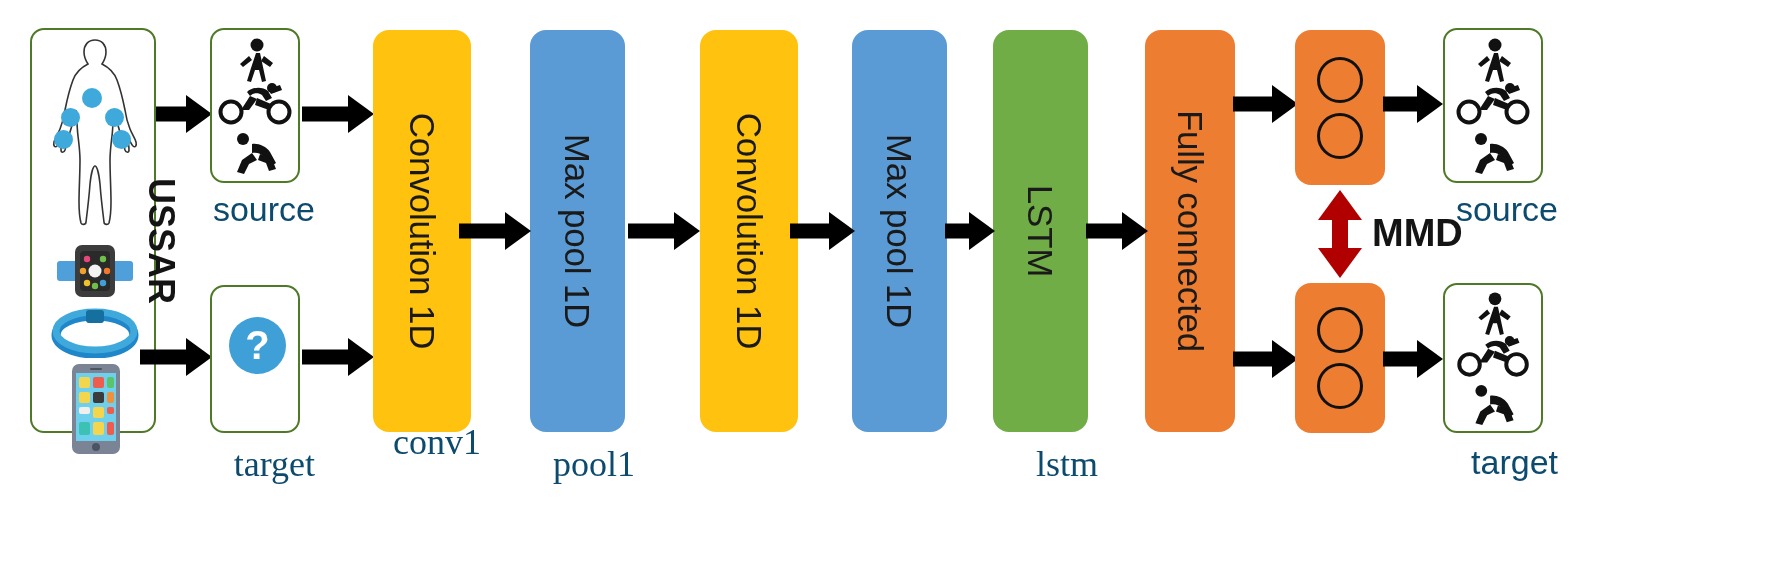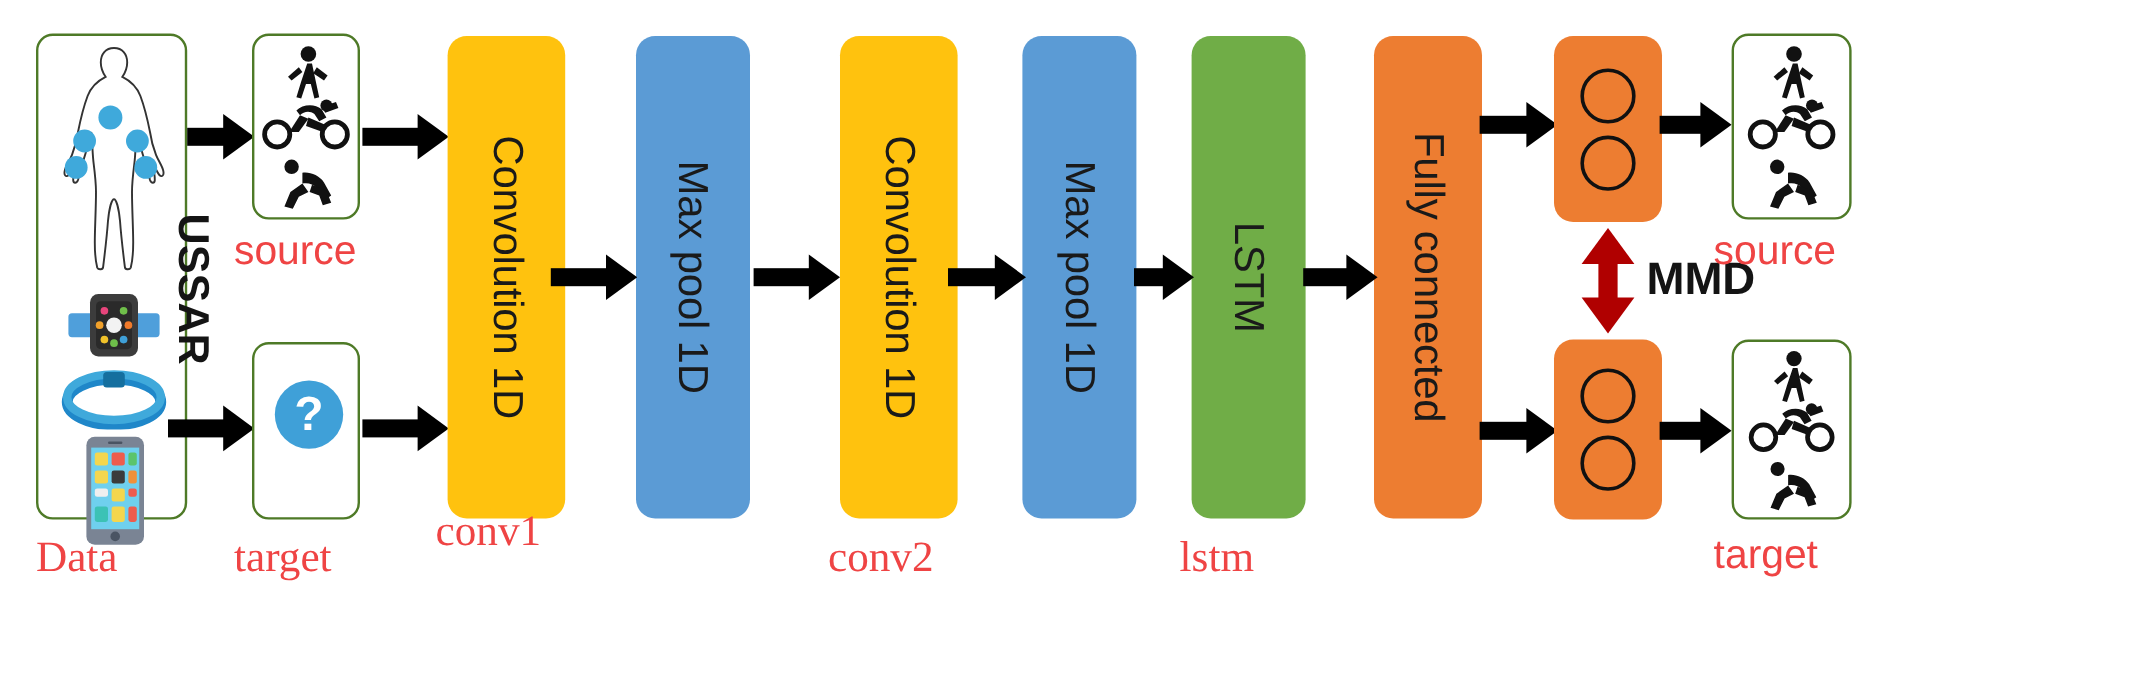--- a/index.html
+++ b/index.html
@@ -64,24 +64,24 @@
     width: 46px;
     height: 46px;
     border: 3px solid #111;
     border-radius: 50%;
     box-sizing: border-box;
   }
 
   
   .caption {
     position: absolute;
-    text-align: left;
+    text-align: right;
     font-family: "Liberation Serif", serif;
     font-size: 36px;
-    color: #ef4444;
+    color: #0c4a6e;
     white-space: nowrap;
   }
   .caption.sans {
     font-family: "Liberation Sans", sans-serif;
     font-size: 34px;
   }
 
   
   .flabel {
     position: absolute;
@@ -231,21 +231,20 @@
       <rect x="9" y="44" width="11" height="7" rx="2" fill="#EFEFEF"></rect>
       <rect x="23" y="44" width="11" height="11" rx="2" fill="#F4D64E"></rect>
       <rect x="37" y="44" width="7" height="7" rx="2" fill="#EE5C4D"></rect>
       <rect x="9" y="59" width="11" height="13" rx="2" fill="#3CC2B5"></rect>
       <rect x="23" y="59" width="11" height="13" rx="2" fill="#F4D64E"></rect>
       <rect x="37" y="59" width="7" height="13" rx="2" fill="#EE5C4D"></rect>
       <circle cx="26" cy="84" r="4" fill="#4A5463"></circle>
       <rect x="20" y="5" width="12" height="2" rx="1" fill="#4A5463"></rect>
     </svg>
   </div>
-  <div class="caption" style="left:30px; top:443px; width:126px;">Data</div>
 
   <div class="flabel rot" style="left:182px; top:178px; font-size:36px;">USSAR</div>
 
   <div class="arrow" style="left:156px; top:95px; width:56px; height:38px;">
     <div class="shaft" style="width:34px; height:15px;"></div>
     <div class="head"></div>
   </div>
 
   <div class="arrow" style="left:140px; top:338px; width:72px; height:38px;">
     <div class="shaft" style="width:50px; height:15px;"></div>
@@ -297,25 +296,25 @@
   </div>
 
   <div class="layer" style="left:373px; top:30px; width:98px; height:402px; background:#FFC20E;">
     <span class="vtext">Convolution 1D</span>
   </div>
   <div class="caption" style="left:363px; top:421px; width:118px;">conv1</div>
 
   <div class="layer" style="left:530px; top:30px; width:95px; height:402px; background:#5B9BD5;">
     <span class="vtext">Max pool 1D</span>
   </div>
+  <div class="caption" style="left:520px; top:443px; width:115px;">pool1</div>
 
   <div class="layer" style="left:700px; top:30px; width:98px; height:402px; background:#FFC20E;">
     <span class="vtext">Convolution 1D</span>
   </div>
-  <div class="caption" style="left:690px; top:443px; width:118px;">conv2</div>
 
   <div class="layer" style="left:852px; top:30px; width:95px; height:402px; background:#5B9BD5;">
     <span class="vtext">Max pool 1D</span>
   </div>
 
   <div class="layer" style="left:993px; top:30px; width:95px; height:402px; background:#70AD47;">
     <span class="vtext">LSTM</span>
   </div>
   <div class="caption" style="left:983px; top:443px; width:115px;">lstm</div>
 

